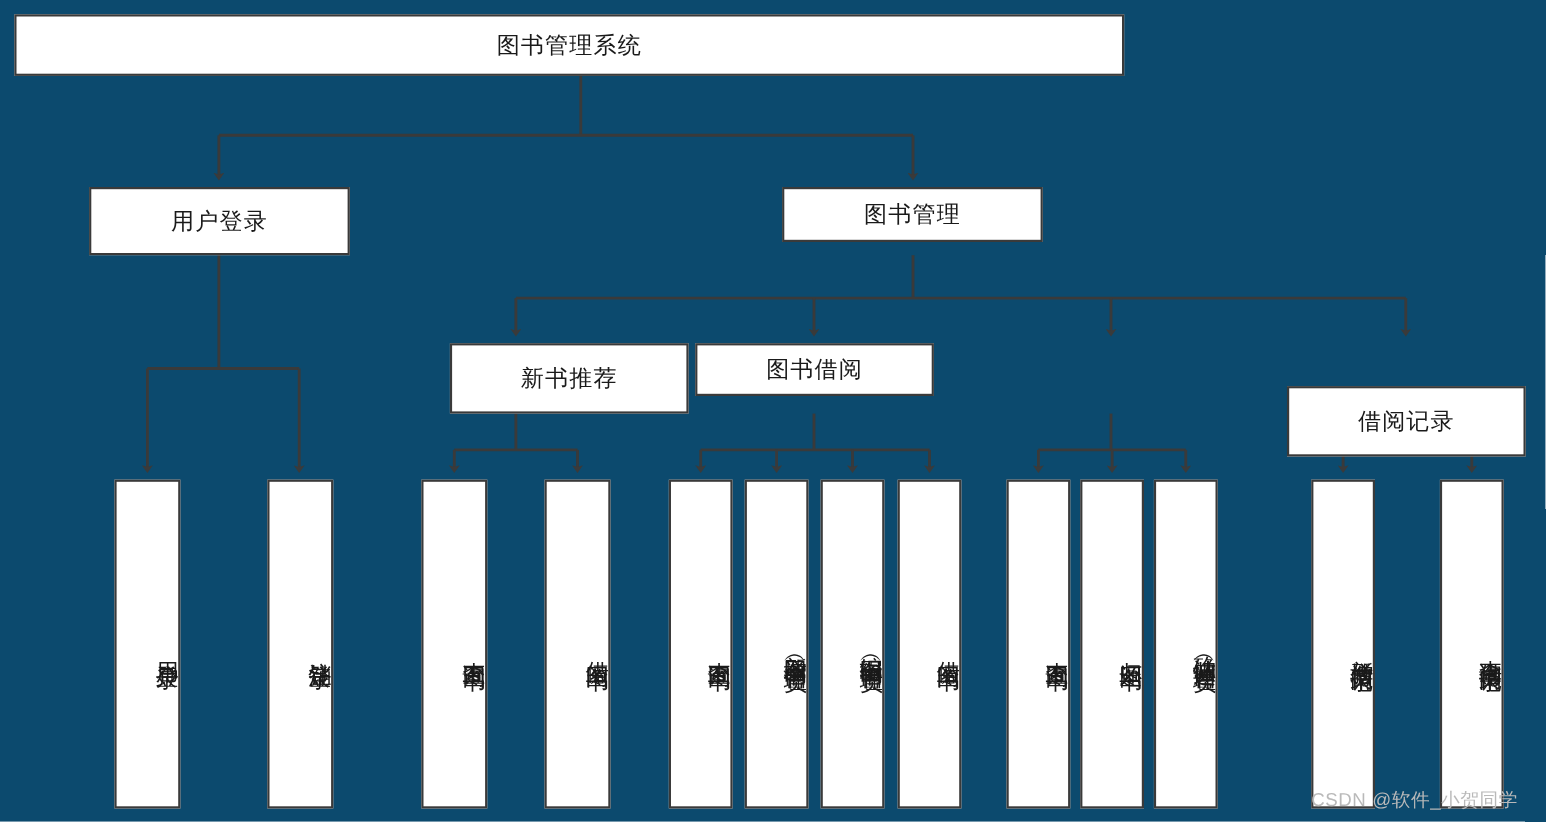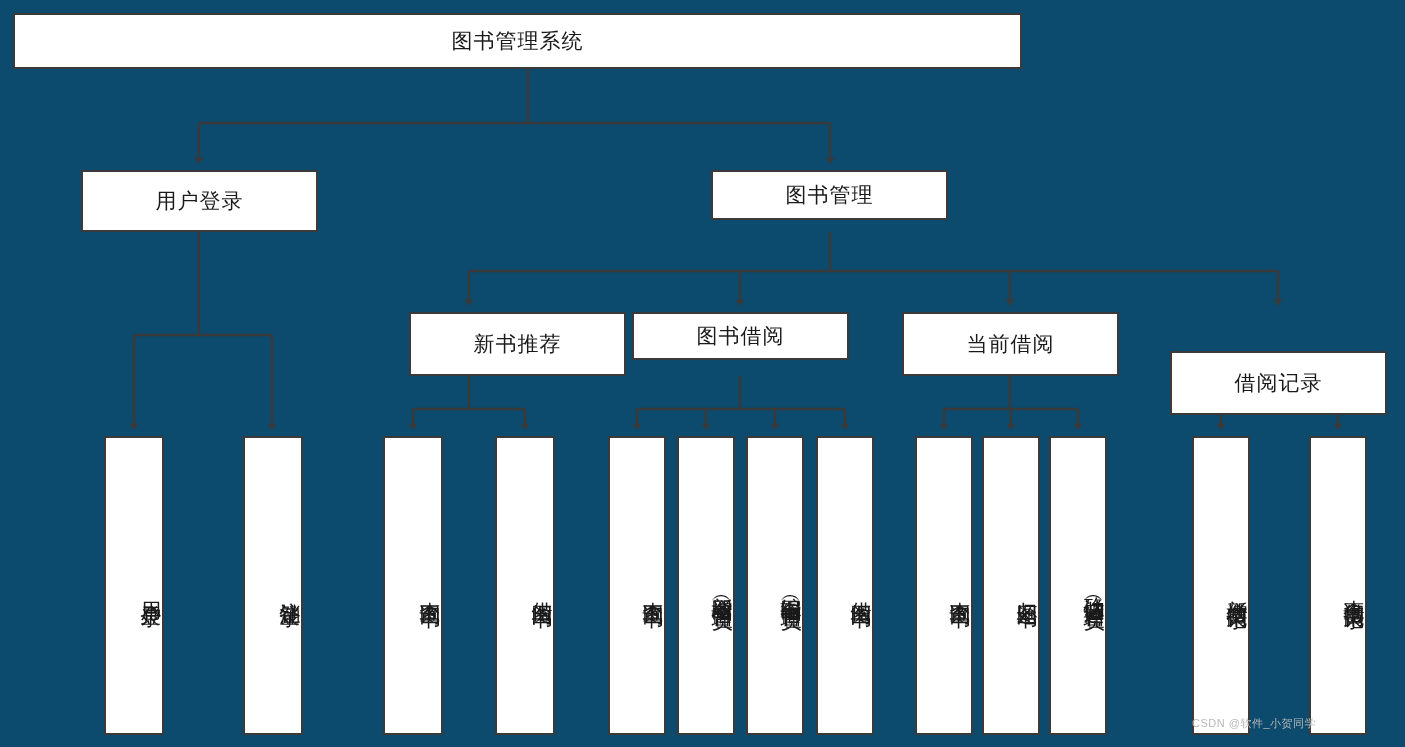--- a/index.html
+++ b/index.html
@@ -53,21 +53,21 @@
   .node.v .vlabel {
     writing-mode: vertical-rl;
     text-orientation: upright;
     display: block;
     white-space: nowrap;
   }
   #watermark {
     position: absolute;
     left: 1192px;
     top: 716px;
-    font-size: 11px;
+    font-size: 17px;
     color: #b9b9b9;
     white-space: nowrap;
     letter-spacing: 0.5px;
   }
 </style>
 </head>
 <body>
 
 <div id="canvas">
 
@@ -121,21 +121,20 @@
     </g>
   </svg>
 
   <div class="node h" style="left:13px; top:13px; width:1009px; height:56px;">图书管理系统</div>
 
   <div class="node h" style="left:81px; top:170px; width:237px; height:62px;">用户登录</div>
   <div class="node h" style="left:711px; top:170px; width:237px; height:50px;">图书管理</div>
 
   <div class="node h" style="left:361px; top:312px; width:217px; height:64px;margin-left:48px;">新书推荐</div>
   <div class="node h" style="left:632px; top:312px; width:217px; height:48px;">图书借阅</div>
-  <div class="node h" style="left:902px; top:312px; width:217px; height:64px;">当前借阅</div>
   <div class="node h" style="left:1170px; top:312px; width:217px; height:64px;margin-top:39px;">借阅记录</div>
 
   <div class="node v" style="left:104px; top:436px; width:60px; height:299px;">
     <span class="vlabel">用户登录</span>
   </div>
   <div class="node v" style="left:243px; top:436px; width:60px; height:299px;">
     <span class="vlabel">注销登录</span>
   </div>
 
   <div class="node v" style="left:383px; top:436px; width:60px; height:299px;">

